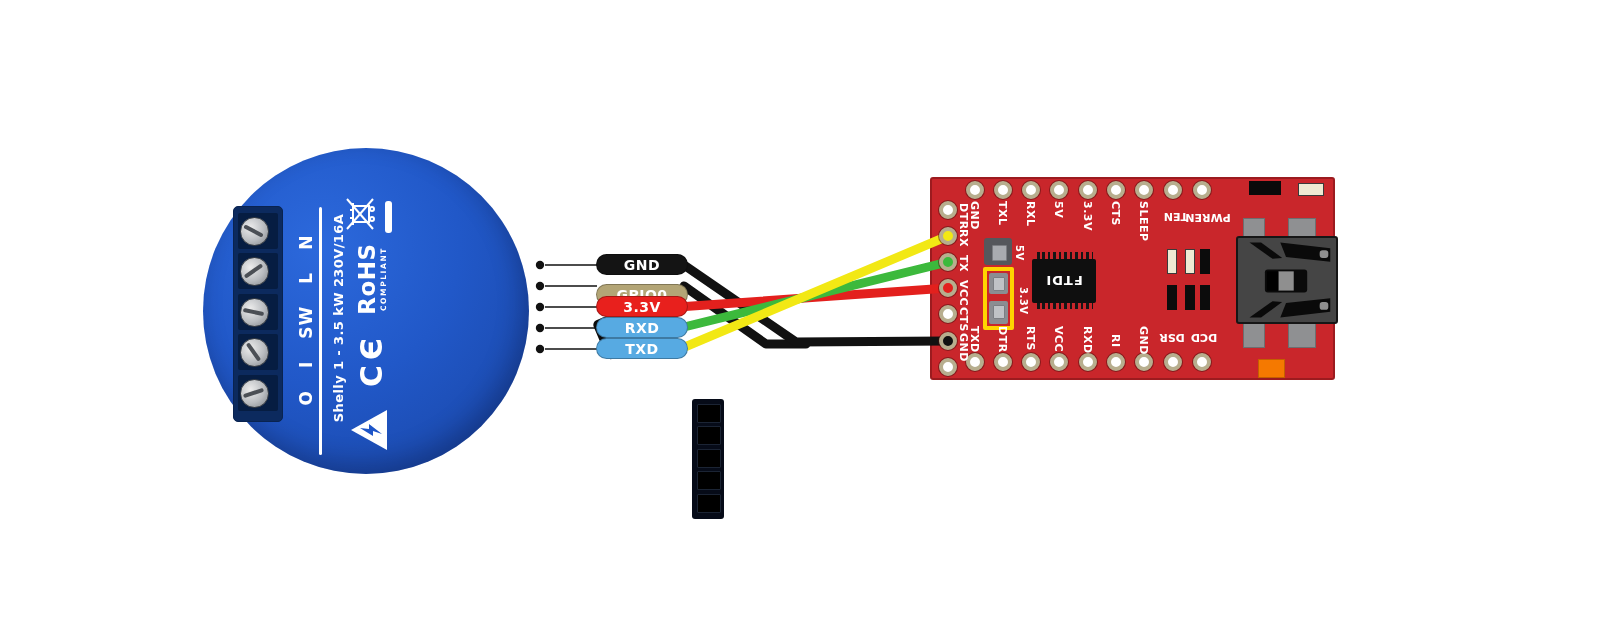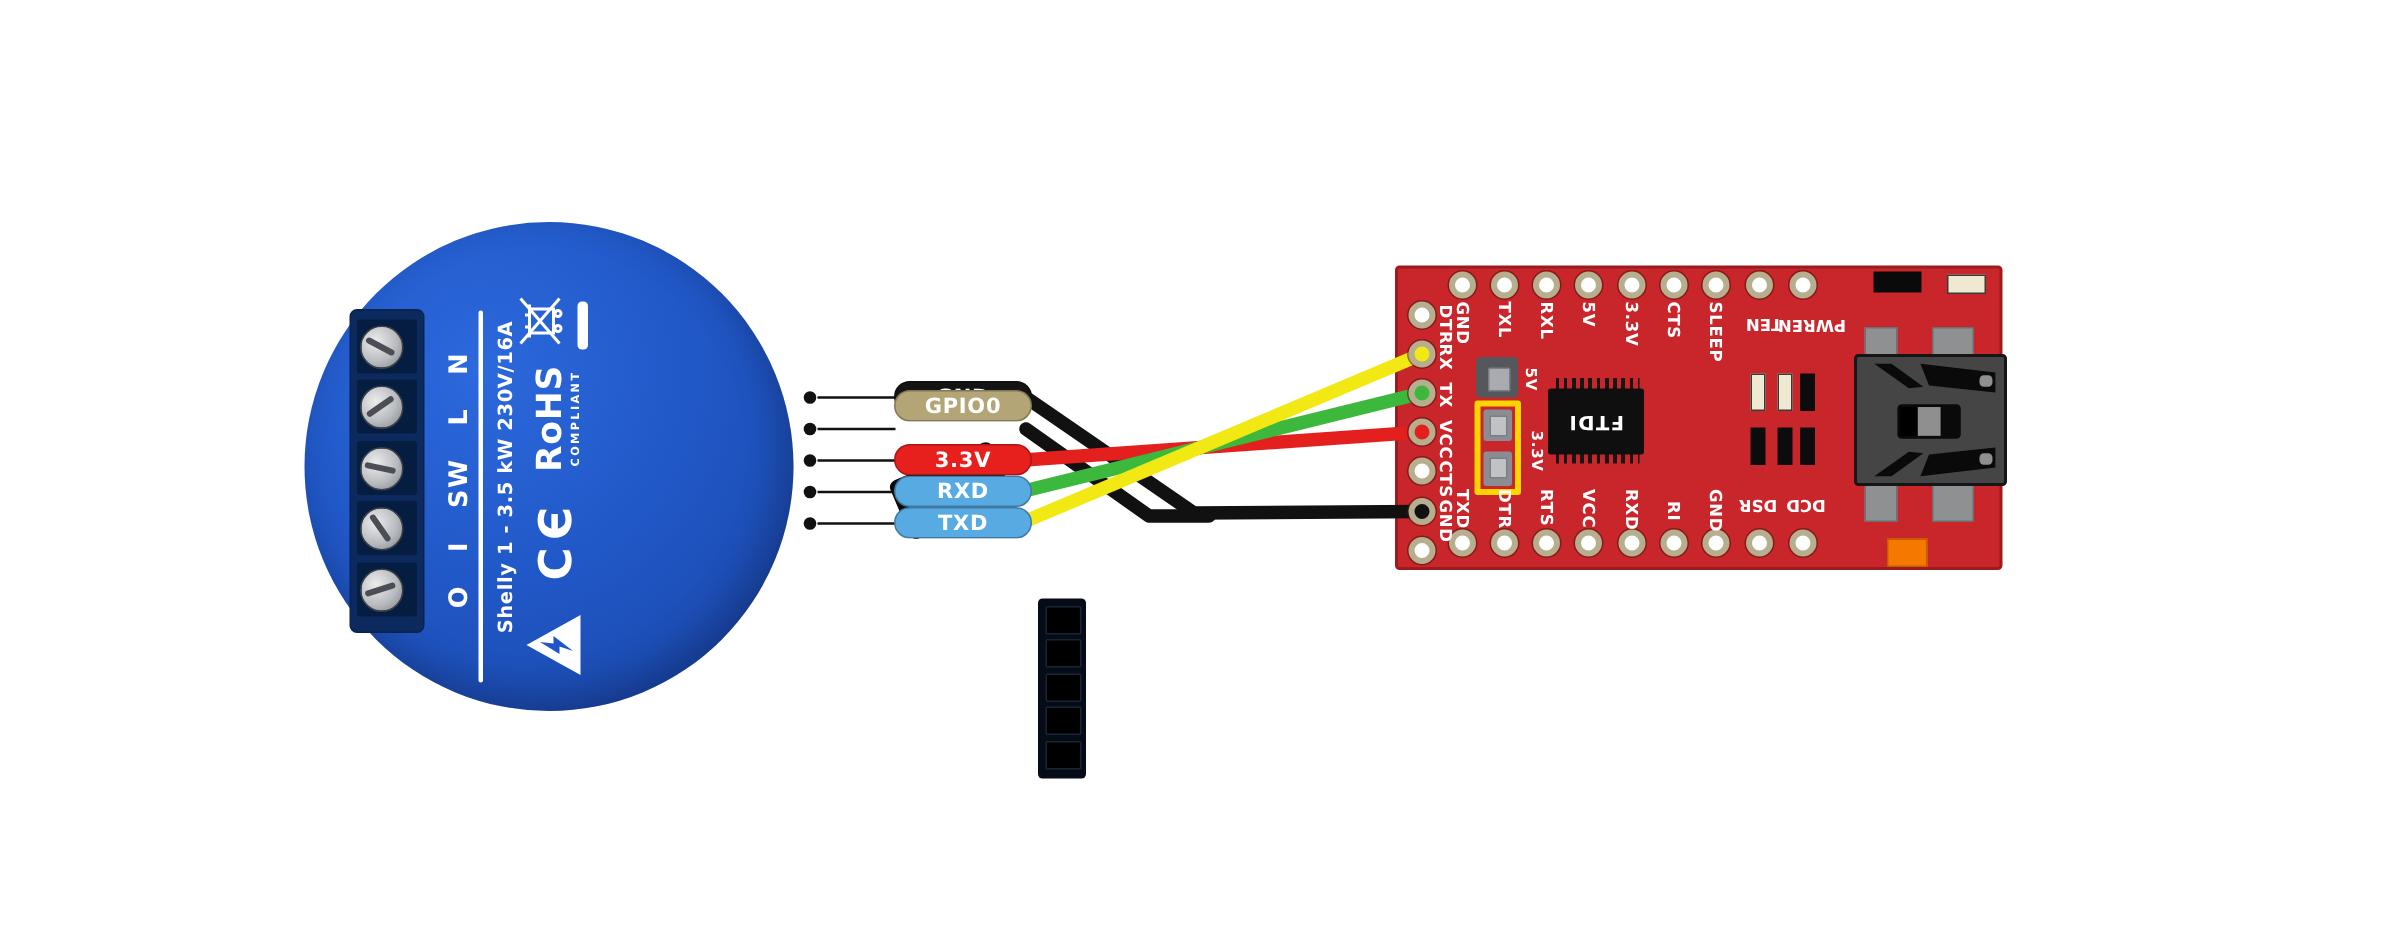--- a/index.html
+++ b/index.html
@@ -173,21 +173,21 @@
     </g>
 
     <path d="M684 286 L766 344 L806 344" stroke="#111" stroke-width="9" fill="none" stroke-linecap="round" stroke-linejoin="round"></path>
     <path d="M684 265 L796 342 L948 341" stroke="#111" stroke-width="9" fill="none" stroke-linecap="round" stroke-linejoin="round"></path>
     <path d="M678 307 L948 288" stroke="#e3201d" stroke-width="9" fill="none" stroke-linecap="round"></path>
     <path d="M680 328 L948 262" stroke="#3cb93c" stroke-width="9" fill="none" stroke-linecap="round"></path>
     <path d="M680 349 L948 236" stroke="#f2e814" stroke-width="9" fill="none" stroke-linecap="round"></path>
   </svg>
 
   <div class="pill p-gnd" style="top:254px">GND</div>
-  <div class="pill p-gpio" style="top:260px">GPIO0</div>
+  <div class="pill p-gpio" style="top:284px">GPIO0</div>
   <div class="pill p-33v" style="top:296px">3.3V</div>
   <div class="pill p-blue" style="top:317px">RXD</div>
   <div class="pill p-blue" style="top:338px">TXD</div>
 
   <div class="board">
 
     <div class="teeth" style="top:73px"></div>
     <div class="teeth" style="top:122px"></div>
     <div class="chip">
       <span>FTDI</span>

